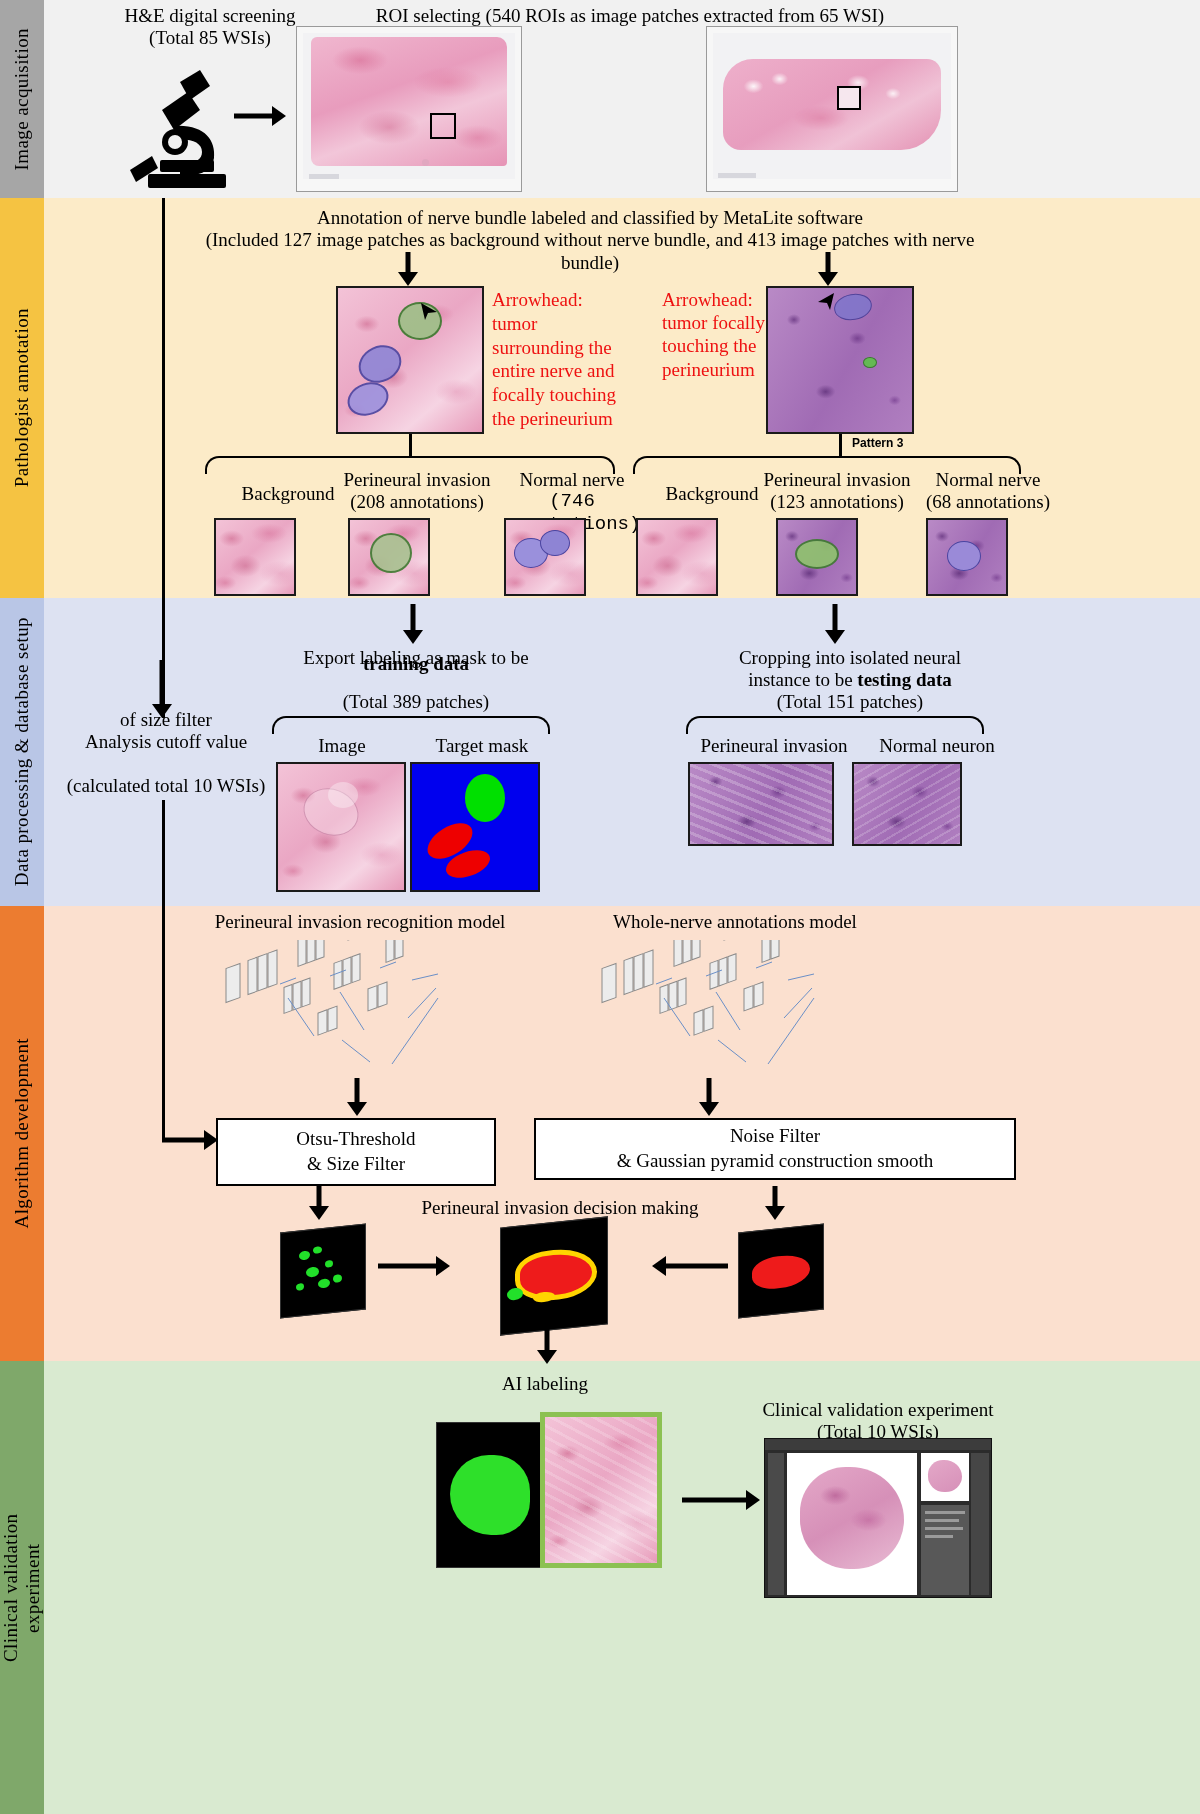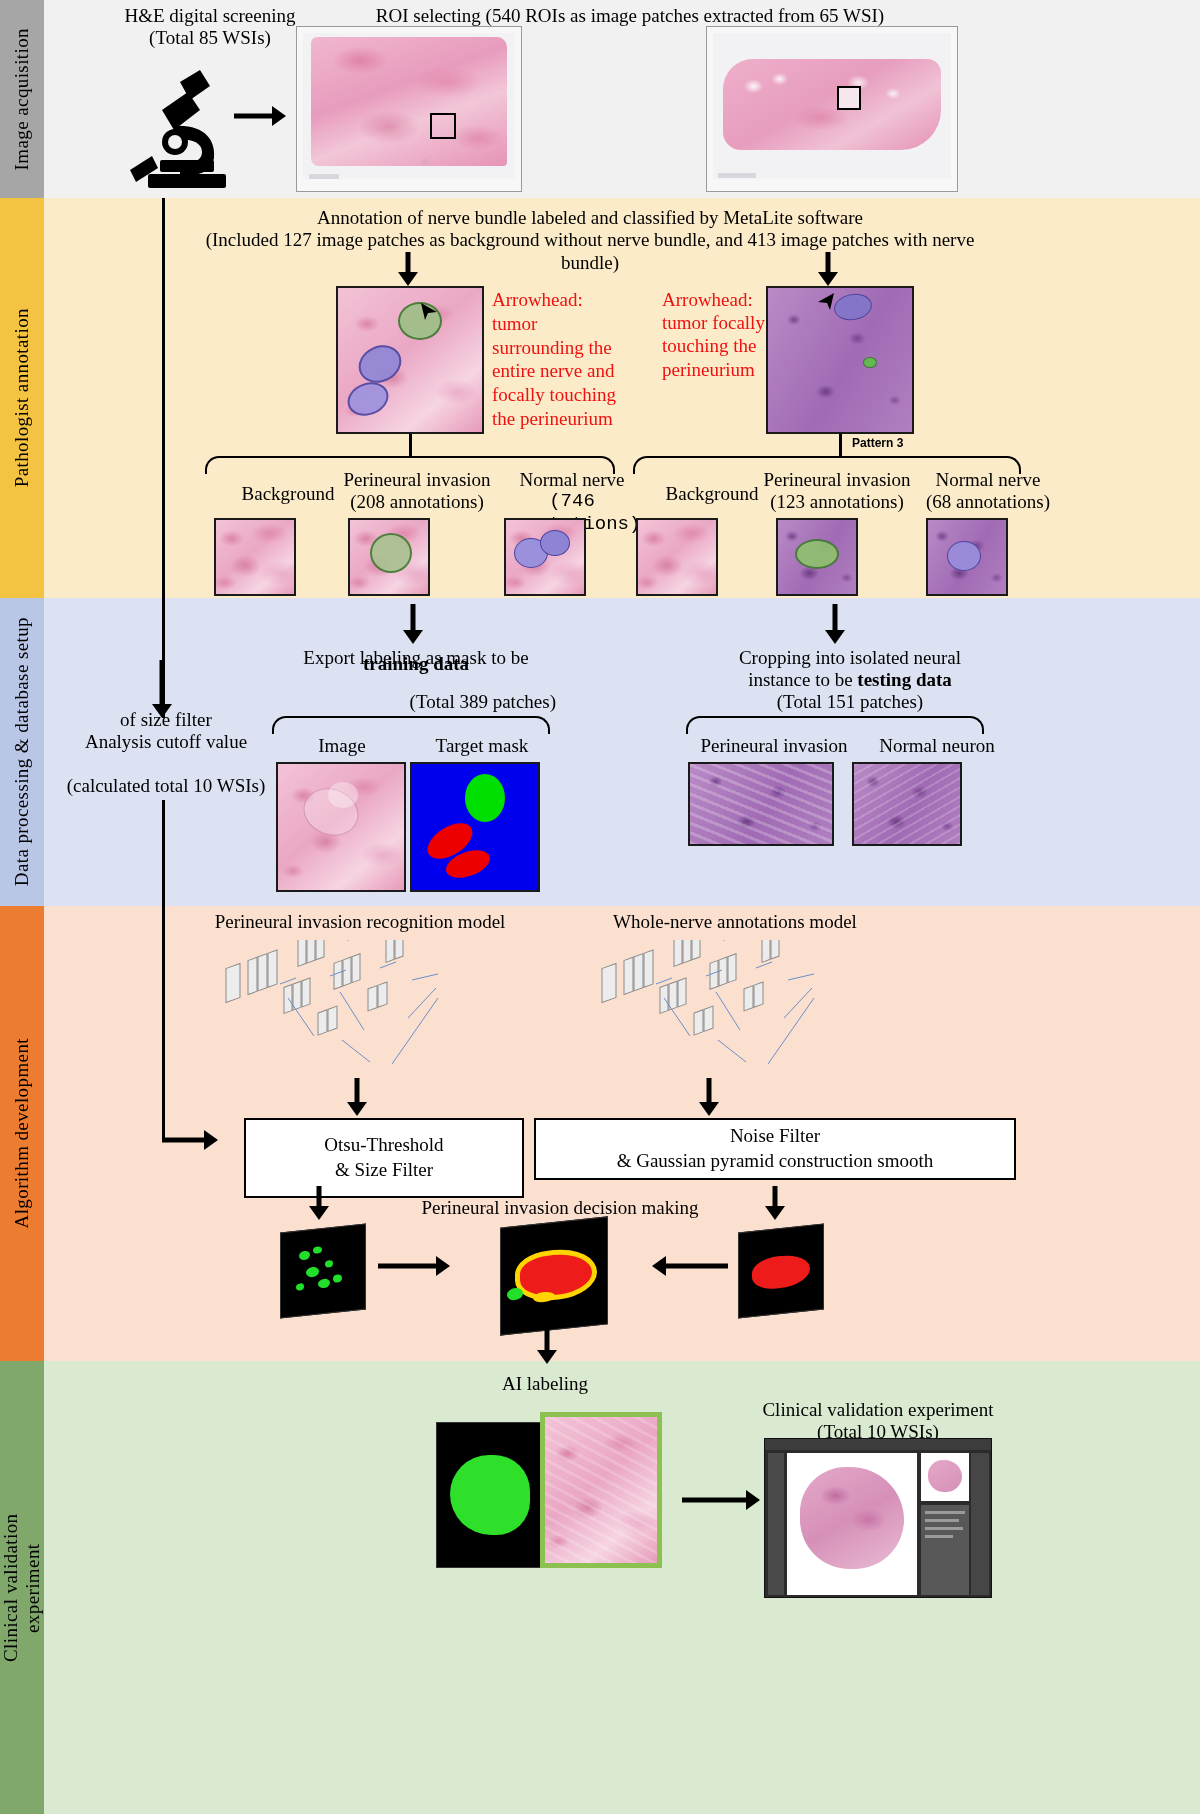--- a/index.html
+++ b/index.html
@@ -288,21 +288,21 @@
     <div class="shaft"></div>
       <div class="head"></div>
   </div>
   <div class="arrow-down" style="left:827px; top:604px; width:16px; height:40px;">
     <div class="shaft"></div>
       <div class="head"></div>
   </div>
 
   <div class="t" style="left:276px; top:646px; width:280px;">Export labeling as mask to be</div>
   <div class="t bold" style="left:276px; top:652px; width:280px;">training  data</div>
-  <div class="t" style="left:276px; top:690px; width:280px;text-align:right;">(Total 389 patches)</div>
+  <div class="t" style="left:276px; top:690px; width:280px;">(Total 389 patches)</div>
 
   <div class="t" style="left:700px; top:646px; width:300px;">Cropping into isolated neural</div>
   <div class="t" style="left:700px; top:668px; width:300px;">
     <span>instance to be </span><span class="bold" style="font-weight:bold;">testing data</span>
   </div>
   <div class="t" style="left:700px; top:690px; width:300px;">(Total 151 patches)</div>
 
   <div class="t" style="left:76px; top:730px; width:180px;">Analysis cutoff value</div>
   <div class="t" style="left:76px; top:708px; width:180px;">of size filter</div>
   <div class="t" style="left:66px; top:774px; width:200px;">(calculated total 10 WSIs)</div>
@@ -428,21 +428,21 @@
 
   <div class="arrow-down" style="left:348px; top:1078px; width:18px; height:38px;">
     <div class="shaft"></div>
       <div class="head"></div>
   </div>
   <div class="arrow-down" style="left:700px; top:1078px; width:18px; height:38px;">
     <div class="shaft"></div>
       <div class="head"></div>
   </div>
 
-  <div class="pbox" style="left:216px; top:1118px; width:280px; height:80px;margin-left:28px;">
+  <div class="pbox" style="left:216px; top:1118px; width:280px; height:68px;">
     <div>Otsu-Threshold</div>
     <div>&amp; Size Filter</div>
   </div>
   <div class="pbox" style="left:534px; top:1118px; width:482px; height:62px;">
     <div>Noise Filter</div>
     <div>&amp; Gaussian pyramid construction smooth</div>
   </div>
 
   <div class="arrow-down" style="left:310px; top:1186px; width:18px; height:34px;">
     <div class="shaft"></div>

